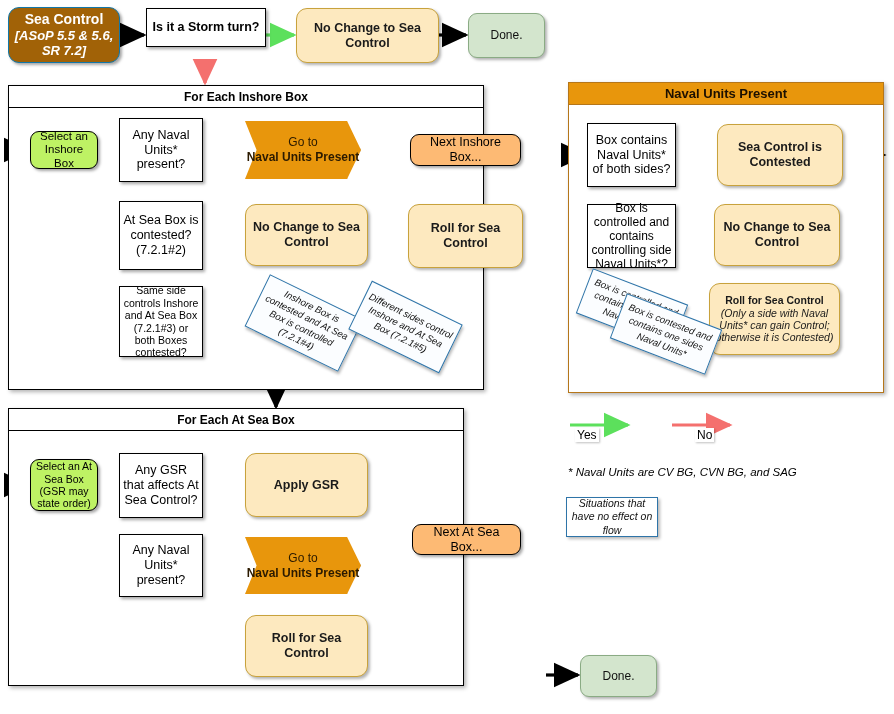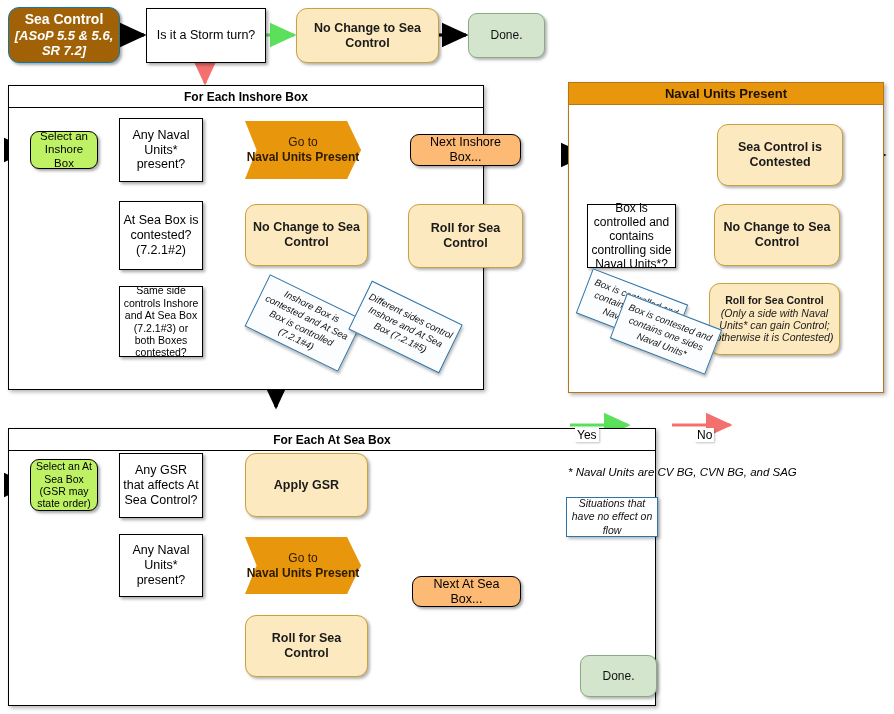--- a/index.html
+++ b/index.html
@@ -138,21 +138,21 @@
       <path d="M570,425 L628,425" stroke="#5ce05c" stroke-width="3.2" marker-end="url(#ahG)"></path>
       <path d="M672,425 L730,425" stroke="#f4706e" stroke-width="3.2" marker-end="url(#ahR)"></path>
     </g>
   </svg>
 
   <div class="node blue-term" style="left:8px;top:7px;width:112px;height:56px;flex-direction:column;">
     <span>Sea Control</span>
     <span class="sub">[ASoP 5.5 &amp; 5.6, SR 7.2]</span>
   </div>
 
-  <div class="node proc" style="left:146px;top:8px;width:120px;height:55px;">
+  <div class="node proc" style="left:146px;top:8px;width:120px;height:39px;font-weight:bold;">
     <span>Is it a Storm turn?</span>
   </div>
 
   <div class="node cream" style="left:296px;top:8px;width:143px;height:55px;">
     <span>No Change to Sea Control</span>
   </div>
 
   <div class="node green-term" style="left:468px;top:13px;width:77px;height:45px;">
     <span>Done.</span>
   </div>
@@ -202,20 +202,23 @@
   </div>
 
   <div class="note" style="left:355px;top:300px;width:101px;height:54px;transform:rotate(26deg);">
     <span>Different sides control Inshore and At Sea Box (7.2.1#5)</span>
   </div>
 
   <div class="panel orange" style="left:568px;top:82px;width:316px;height:311px;">
     <div class="hdr">Naval Units Present</div>
   </div>
 
+  <div class="node proc" style="left:587px;top:123px;width:89px;height:64px;">
+    <span>Box contains Naval Units* of both sides?</span>
+  </div>
 
   <div class="node cream" style="left:717px;top:124px;width:126px;height:62px;">
     <span>Sea Control is Contested</span>
   </div>
 
   <div class="node proc" style="left:587px;top:204px;width:89px;height:64px;font-size:12px;">
     <span>Box is controlled and contains controlling side Naval Units*?</span>
   </div>
 
   <div class="node cream" style="left:714px;top:204px;width:126px;height:62px;">
@@ -228,21 +231,21 @@
   </div>
 
   <div class="note" style="left:581px;top:285px;width:102px;height:48px;transform:rotate(21deg);">
     <span>Box is controlled and contains other side Naval Units*</span>
   </div>
 
   <div class="note" style="left:615px;top:310px;width:102px;height:48px;transform:rotate(21deg);">
     <span>Box is contested and contains one sides Naval Units*</span>
   </div>
 
-  <div class="panel" style="left:8px;top:428px;width:648px;height:278px;">
+  <div class="panel" style="left:8px;top:408px;width:456px;height:278px;">
     <div class="hdr">For Each At Sea Box</div>
   </div>
 
   <div class="node round" style="left:30px;top:459px;width:68px;height:52px;font-size:10.5px;">
     <span>Select an At Sea Box (GSR may state order)</span>
   </div>
 
   <div class="node proc" style="left:119px;top:453px;width:84px;height:65px;">
     <span>Any GSR that affects At Sea Control?</span>
   </div>
@@ -256,21 +259,21 @@
   </div>
 
   <div class="arrowshape" style="left:245px;top:537px;width:116px;height:57px;">
     <div class="inner"></div>
     <div class="txt">
       <div class="l1">Go to</div>
       <div class="l2">Naval Units Present</div>
     </div>
   </div>
 
-  <div class="node roundwide" style="left:412px;top:576px;width:109px;height:31px;">
+  <div class="node roundwide" style="left:412px;top:524px;width:109px;height:31px;">
     <span>Next At Sea Box...</span>
   </div>
 
   <div class="node cream" style="left:245px;top:615px;width:123px;height:62px;">
     <span>Roll for Sea Control</span>
   </div>
 
   <div class="node green-term" style="left:580px;top:655px;width:77px;height:42px;">
     <span>Done.</span>
   </div>

